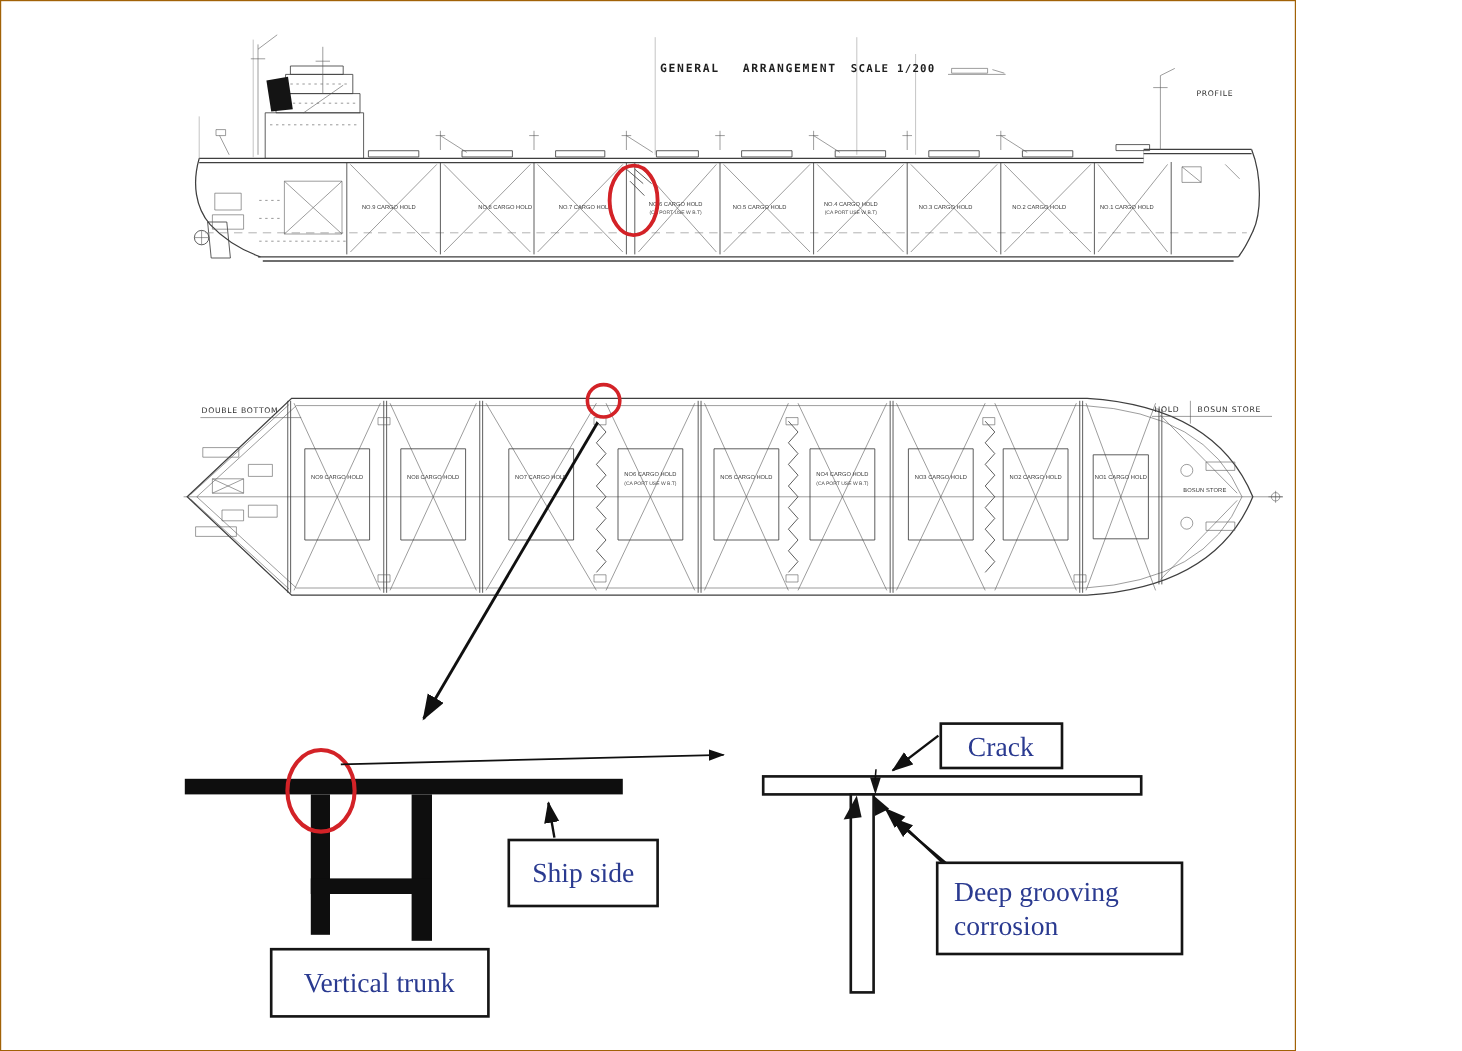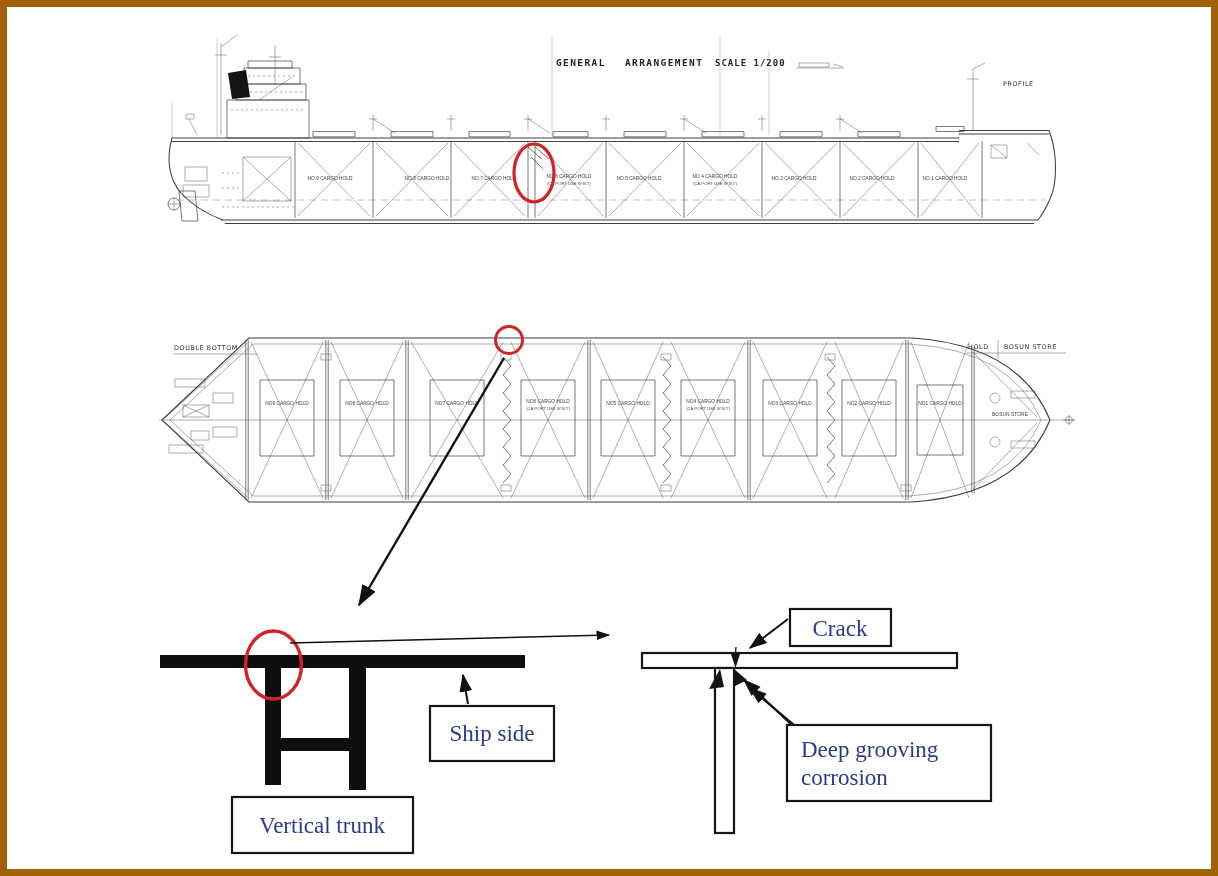--- a/index.html
+++ b/index.html
@@ -2,22 +2,22 @@
 <html style="--red: #d32227; --blue: #2a3a90; --ink: #3f3f3f;"><head>
 <meta charset="utf-8">
 <style>
   :root{
     --red:#d32227;
     --blue:#2a3a90;
     --ink:#3f3f3f;
   }
   html,body{margin:0;padding:0;background:#fff;}
   .page{
-    position:relative;width:1218px;height:876px;background:#ffffff;
-    border:7px solid #a16207;box-sizing:border-box;overflow:hidden;
+    position:relative;width:1080px;height:876px;background:#ffffff;
+    border:1px solid #a16207;box-sizing:border-box;overflow:hidden;
     font-family:"Liberation Sans",sans-serif;
   }
   svg{display:block;}
   
   .ln-hull{stroke:var(--ink);stroke-width:1.05;fill:none;}
   .ln{stroke:var(--ink);stroke-width:.7;fill:none;}
   .ln-thin{stroke:#5b5b5b;stroke-width:.5;fill:none;}
   .ln-faint{stroke:#9c9c9c;stroke-width:.5;fill:none;}
   .ln-dash{stroke:#8a8a8a;stroke-width:.55;fill:none;stroke-dasharray:7 5;}
   .ln-dots{stroke:#6f6f6f;stroke-width:.6;fill:none;stroke-dasharray:2 3;}

